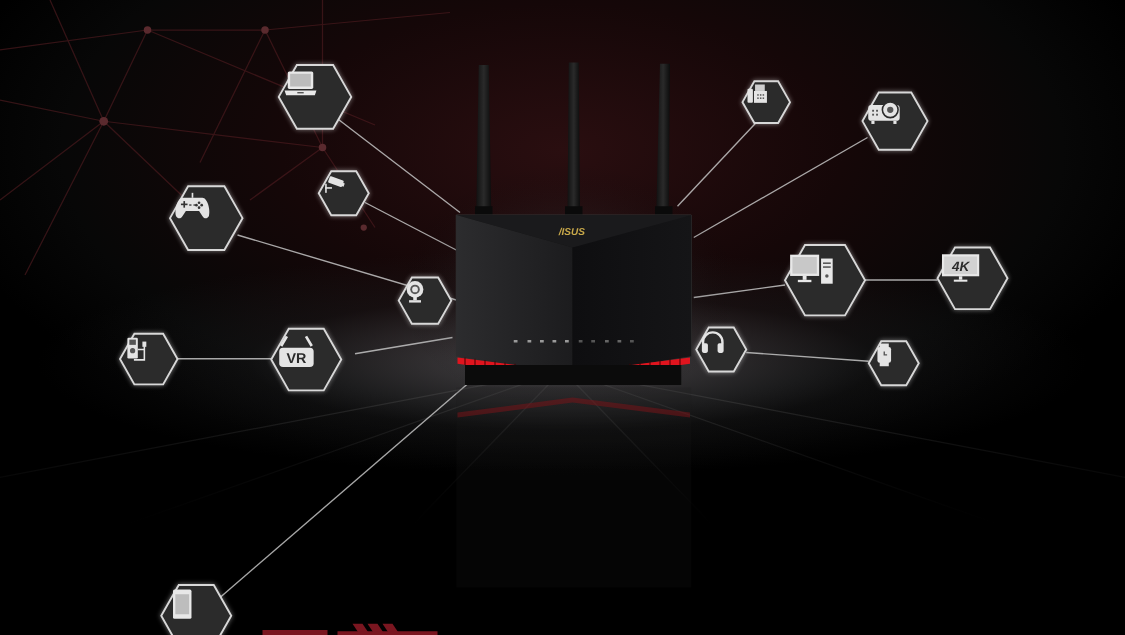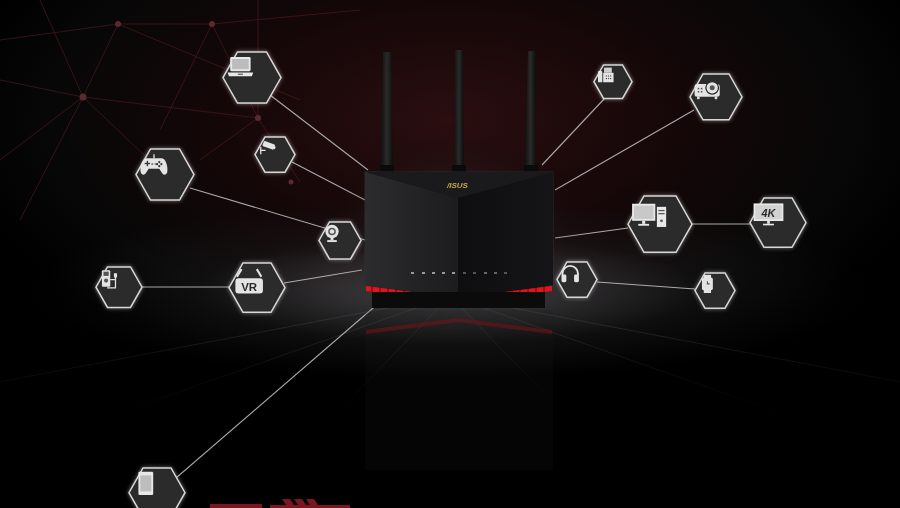--- a/index.html
+++ b/index.html
@@ -240,21 +240,21 @@
       <div class="glyph">
           <svg viewBox="0 0 24 24" width="62%" height="62%">
             <circle cx="12" cy="10" r="7" fill="#e4e4e4"></circle>
             <circle cx="12" cy="10" r="4" fill="#555"></circle>
             <circle cx="12" cy="10" r="2.4" fill="#e4e4e4"></circle>
             <rect x="10.5" y="16" width="3" height="3" fill="#e4e4e4"></rect>
             <rect x="7" y="19" width="10" height="2" fill="#e4e4e4"></rect>
           </svg>
         </div>
       </div>
-      <div class="hex" style="left: 229px; top: 263.36px; width: 56px; height: 51px;">
+      <div class="hex" style="left: 217px; top: 263.36px; width: 56px; height: 51px;">
         <svg width="56" height="49.28">
       <polygon points="14,0 42,0 56,24.64 42,49.28 14,49.28 0,24.64" fill="#2b2b2b" stroke="#d8d8d8" stroke-width="1.5" style="filter:drop-shadow(0 0 2px rgba(255,255,255,0.45))"></polygon>
         </svg>
       <div class="glyph">
           <svg viewBox="0 0 24 24" width="72%" height="72%">
             <path d="M4 9 L7 4 M20 9 L17 4" stroke="#e4e4e4" stroke-width="1.4" fill="none"></path>
             <rect x="3" y="10" width="18" height="10" rx="2" fill="#e4e4e4"></rect>
             <text x="12" y="18" text-anchor="middle" font-size="7.5" font-weight="bold" fill="#2b2b2b" font-family="Liberation Sans, sans-serif" class="hex-text">VR</text>
           </svg>
         </div>

